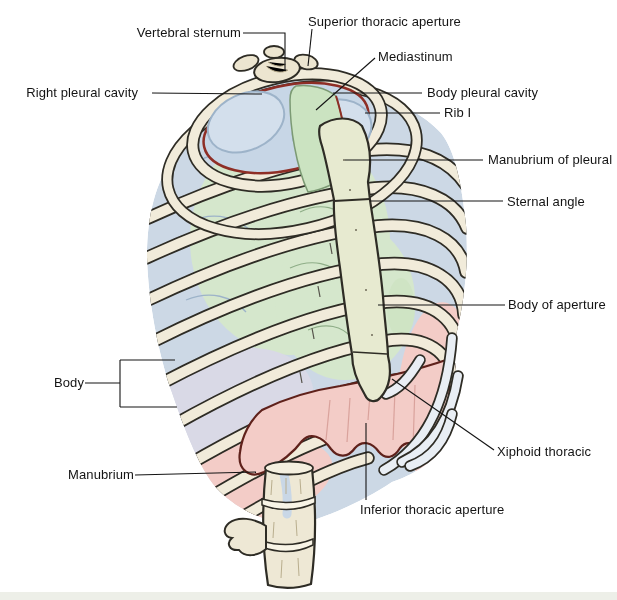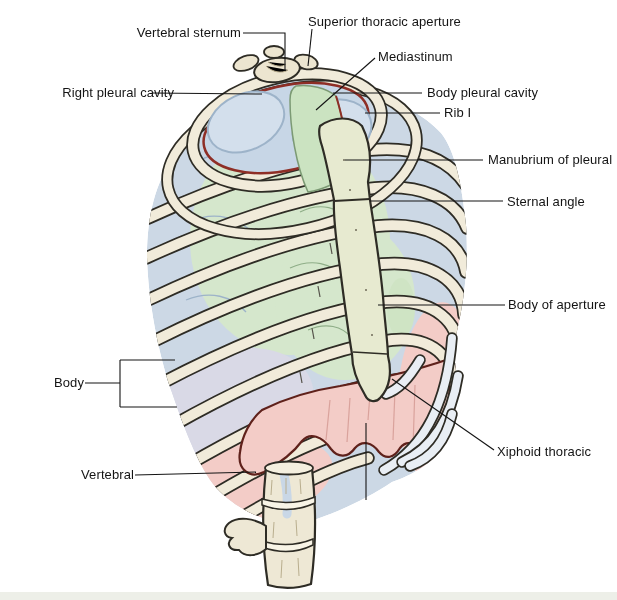--- a/index.html
+++ b/index.html
@@ -240,22 +240,23 @@
       <path class="leader" d="M85,383 L120,383 M120,360 L120,407 M120,360 L175,360 M120,407 L177,407"></path>
       <path class="leader" d="M135,475 L256,472"></path>
       <path class="leader" d="M494,450 L392,379"></path>
       <path class="leader" d="M366,423 L366,500"></path>
     </g>
   </svg>
 
   <div class="lbl" style="right:376px;top:26px">Vertebral sternum</div>
   <div class="lbl" style="left:308px;top:15px">Superior thoracic aperture</div>
   <div class="lbl" style="left:378px;top:50px">Mediastinum</div>
-  <div class="lbl" style="right:443px;top:86px">Right pleural cavity</div>
+  <div class="lbl" style="right:479px;top:86px">Right pleural cavity</div>
   <div class="lbl" style="left:427px;top:86px">Body pleural cavity</div>
   <div class="lbl" style="left:444px;top:106px">Rib I</div>
   <div class="lbl" style="left:488px;top:153px">Manubrium of pleural</div>
   <div class="lbl" style="left:507px;top:195px">Sternal angle</div>
   <div class="lbl" style="left:508px;top:298px">Body of aperture</div>
   <div class="lbl" style="right:533px;top:376px">Body</div>
   <div class="lbl" style="left:497px;top:445px">Xiphoid thoracic</div>
-  <div class="lbl" style="right:483px;top:468px">Vertebral</div>
+  <div class="lbl" style="right:483px;top:468px">Manubrium</div>
+  <div class="lbl" style="left:360px;top:503px">Inferior thoracic aperture</div>
 </div>
 
 </body></html>

